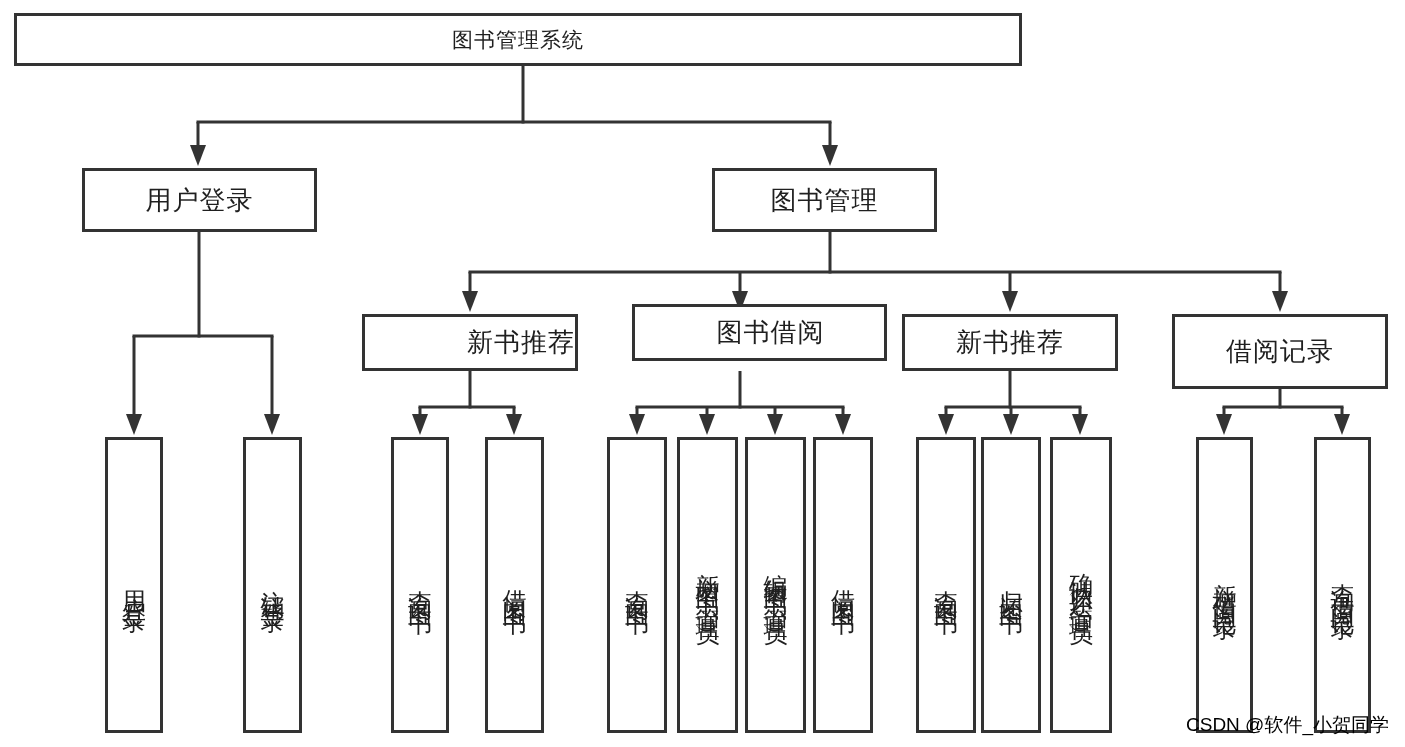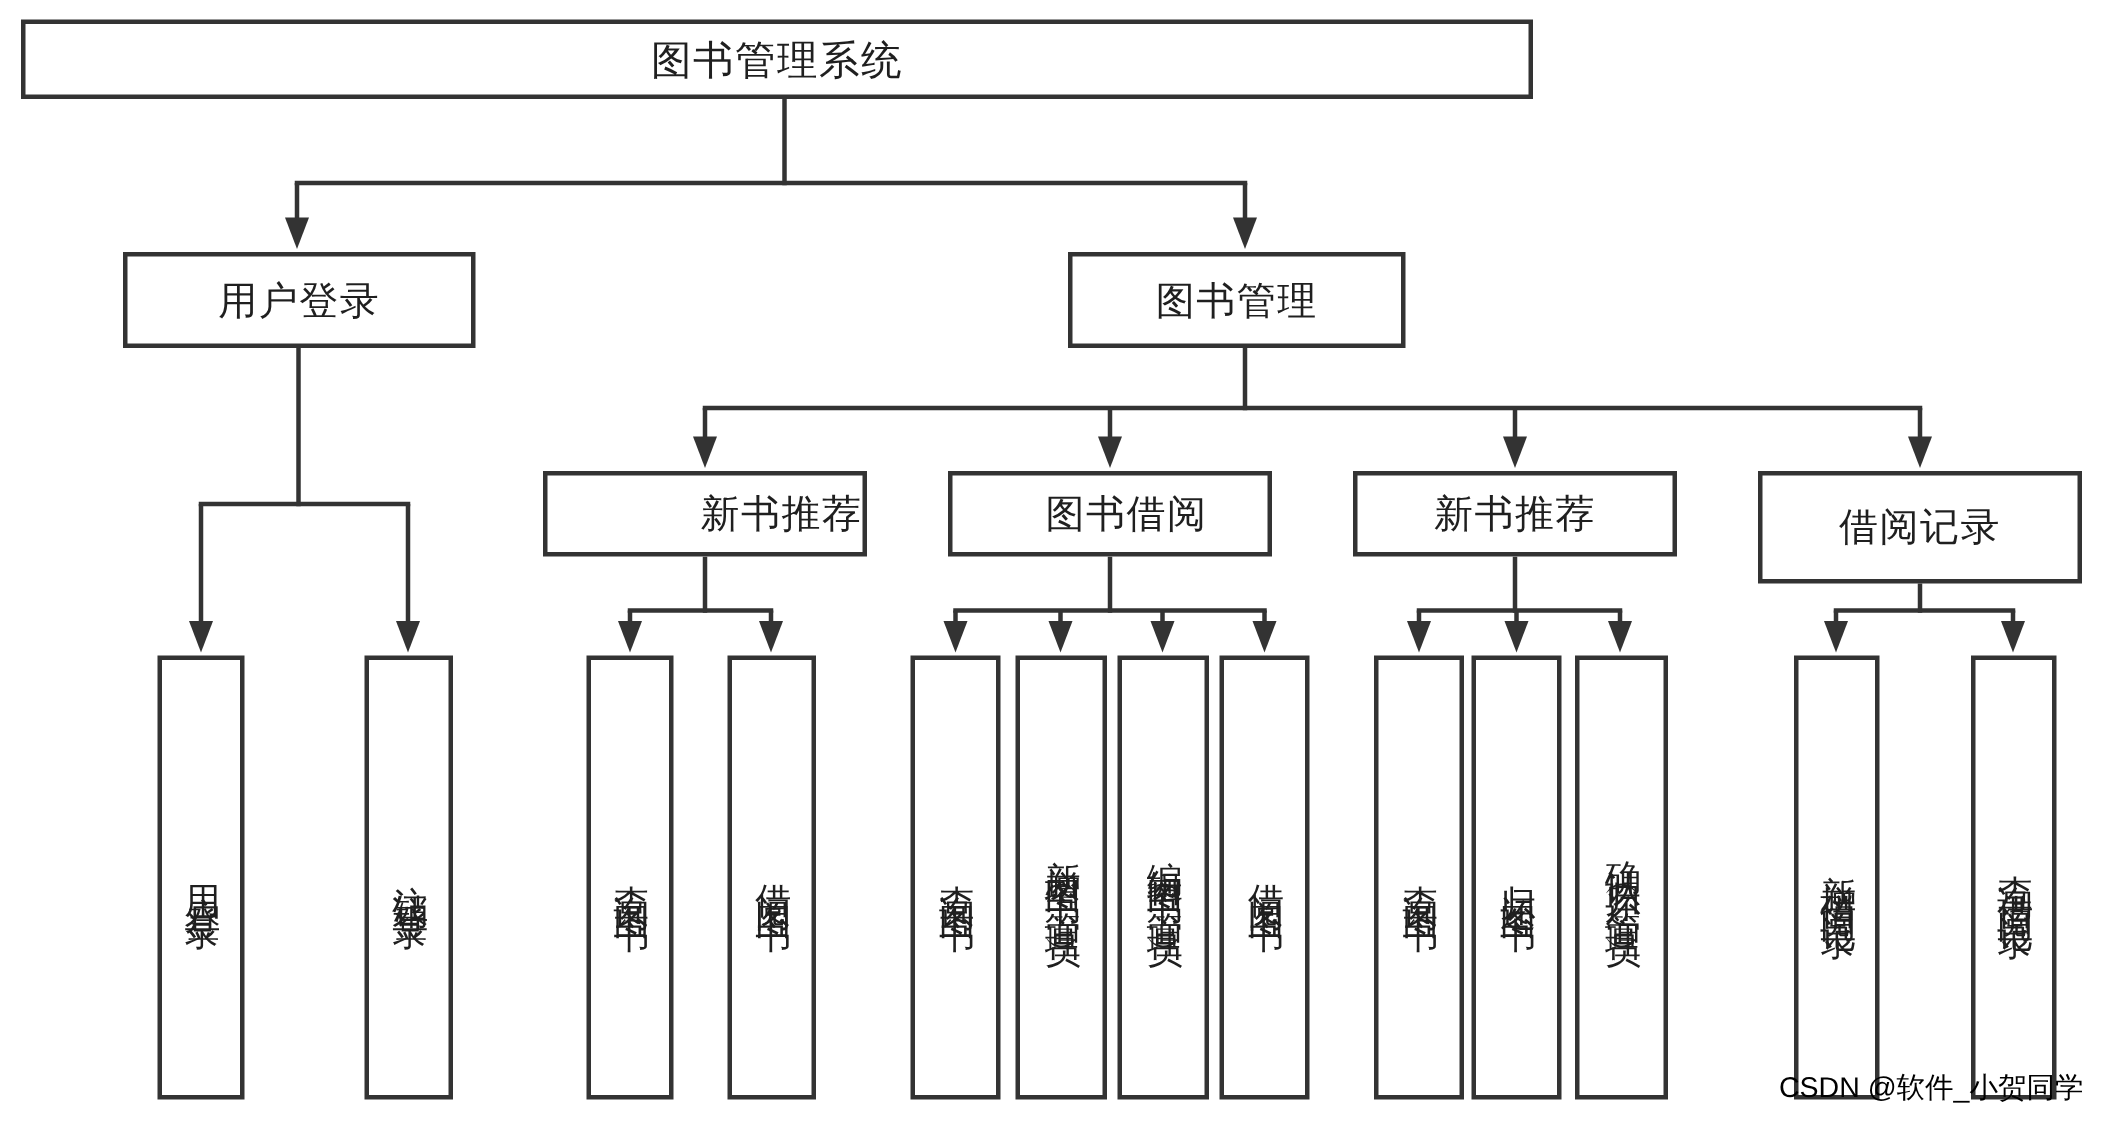--- a/index.html
+++ b/index.html
@@ -31,21 +31,21 @@
     justify-content: center;
     z-index: 2;
     color: #1f1f1f;
   }
   .node.h .label {
     font-size: 26px;
     letter-spacing: 1px;
     white-space: nowrap;
   }
   .node.root .label {
-    font-size: 27px;
+    font-size: 21px;
   }
   .node.v .label {
     writing-mode: vertical-rl;
     text-orientation: mixed;
     font-size: 24px;
     letter-spacing: 7px;
     line-height: 1;
     white-space: nowrap;
   }
   .watermark {
@@ -125,21 +125,21 @@
   <div class="node h" style="left:82px; top:168px; width:235px; height:64px;">
     <span class="label">用户登录</span>
   </div>
   <div class="node h" style="left:712px; top:168px; width:225px; height:64px;">
     <span class="label">图书管理</span>
   </div>
 
   <div class="node h" style="left:362px; top:314px; width:216px; height:57px;justify-content:flex-end;">
     <span class="label">新书推荐</span>
   </div>
-  <div class="node h" style="left:632px; top:314px; width:216px; height:57px;padding-left:22px;">
+  <div class="node h" style="left:632px; top:304px; width:255px; height:57px;padding-left:22px;">
     <span class="label">图书借阅</span>
   </div>
   <div class="node h" style="left:902px; top:314px; width:216px; height:57px;">
     <span class="label">新书推荐</span>
   </div>
   <div class="node h" style="left:1172px; top:314px; width:216px; height:75px;">
     <span class="label">借阅记录</span>
   </div>
 
   <div class="node v" style="left:105px; top:437px; width:58px; height:296px;">

